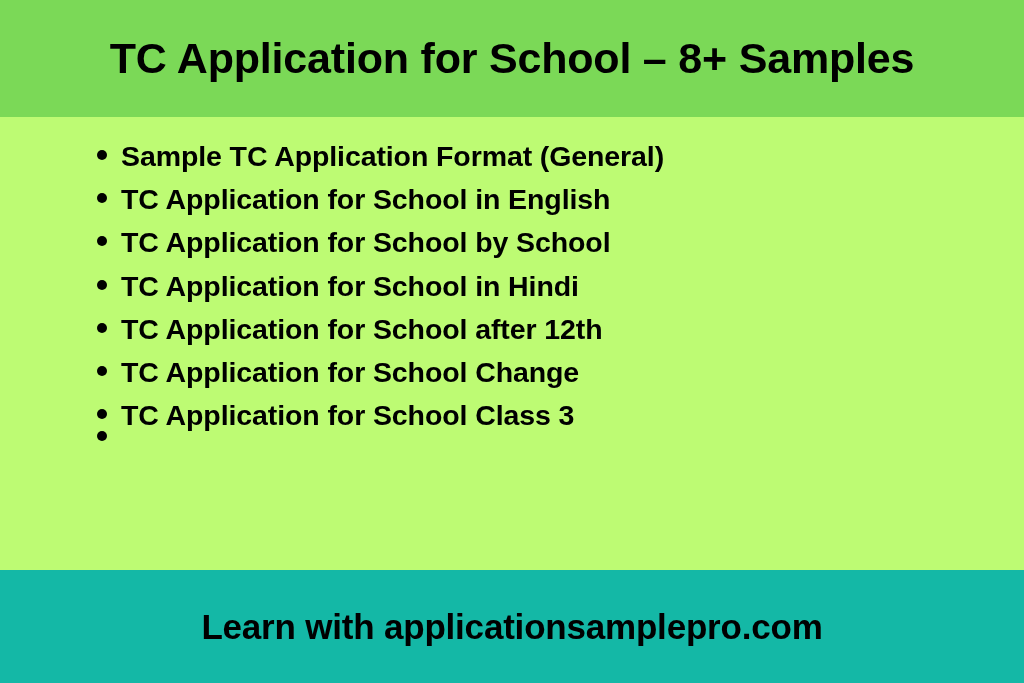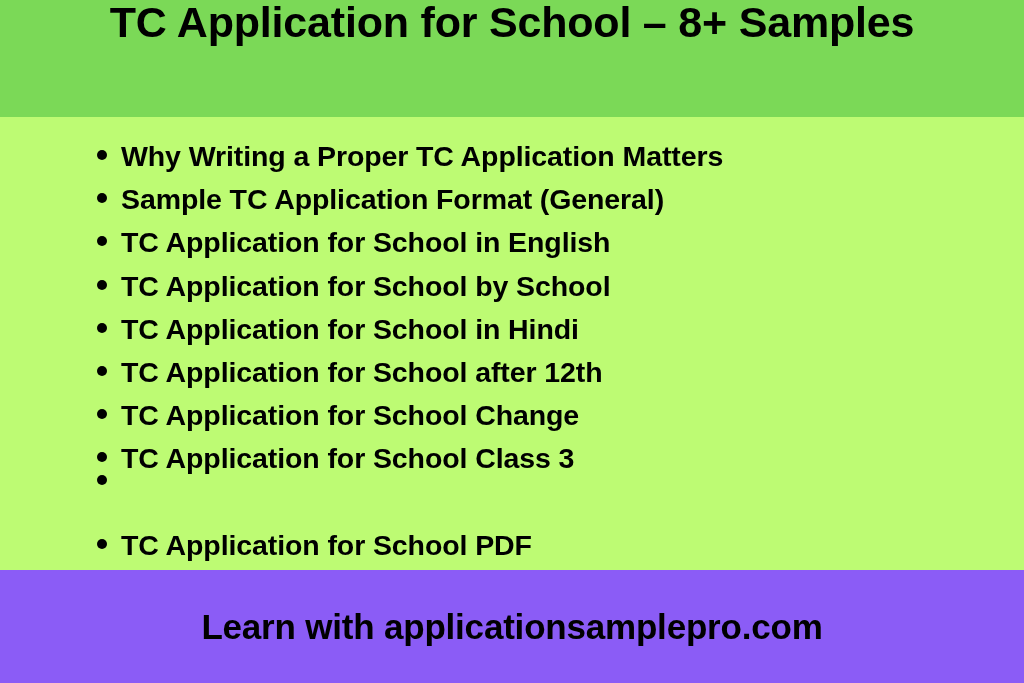--- a/index.html
+++ b/index.html
@@ -24,20 +24,21 @@
     flex-direction: column;
     background: #bdfb73;
   }
 
   
   .header-band {
     height: 117px;
     flex: 0 0 117px;
     background: #7bd957;
     display: flex;
+    align-items: center;
     justify-content: center;
     box-sizing: border-box;
     padding: 0 40px;
   }
   .poster-title {
     margin: 0;
     font-family: "Liberation Sans", sans-serif;
     font-size: 43px;
     font-weight: 700;
     letter-spacing: -0.2px;
@@ -84,21 +85,21 @@
     font-size: 28.5px;
     font-weight: 700;
     color: #000000;
     letter-spacing: -0.1px;
   }
 
   
   .footer-band {
     height: 113px;
     flex: 0 0 113px;
-    background: #8b5cf6;
+    background: #14b8a6;
     display: flex;
     align-items: center;
     justify-content: center;
     box-sizing: border-box;
     padding: 0 30px;
   }
   .footer-text {
     margin: 0;
     font-family: "Liberation Sans", sans-serif;
     font-size: 35px;
@@ -114,24 +115,20 @@
 
 <div class="poster">
 
   <div class="header-band">
     <h1 class="poster-title">TC Application for School – 8+ Samples</h1>
   </div>
 
   <div class="body-band">
     <ul class="topic-list">
 
-      <li class="topic-item">
-        <span class="bullet-dot"></span>
-        <span class="topic-text">Why Writing a Proper TC Application Matters</span>
-      </li>
 
       <li class="topic-item">
         <span class="bullet-dot"></span>
         <span class="topic-text">Sample TC Application Format (General)</span>
       </li>
 
       <li class="topic-item">
         <span class="bullet-dot"></span>
         <span class="topic-text">TC Application for School in English</span>
       </li>
@@ -158,24 +155,20 @@
 
       <li class="topic-item">
         <span class="bullet-dot"></span>
         <span class="topic-text">TC Application for School Class 3</span>
       </li>
 
       <li class="topic-item">
         <span class="bullet-dot"></span>
       </li>
 
-      <li class="topic-item">
-        <span class="bullet-dot"></span>
-        <span class="topic-text">TC Application for School PDF</span>
-      </li>
 
     </ul>
   </div>
 
   <div class="footer-band">
     <p class="footer-text">Learn with applicationsamplepro.com</p>
   </div>
 
 </div>
 

